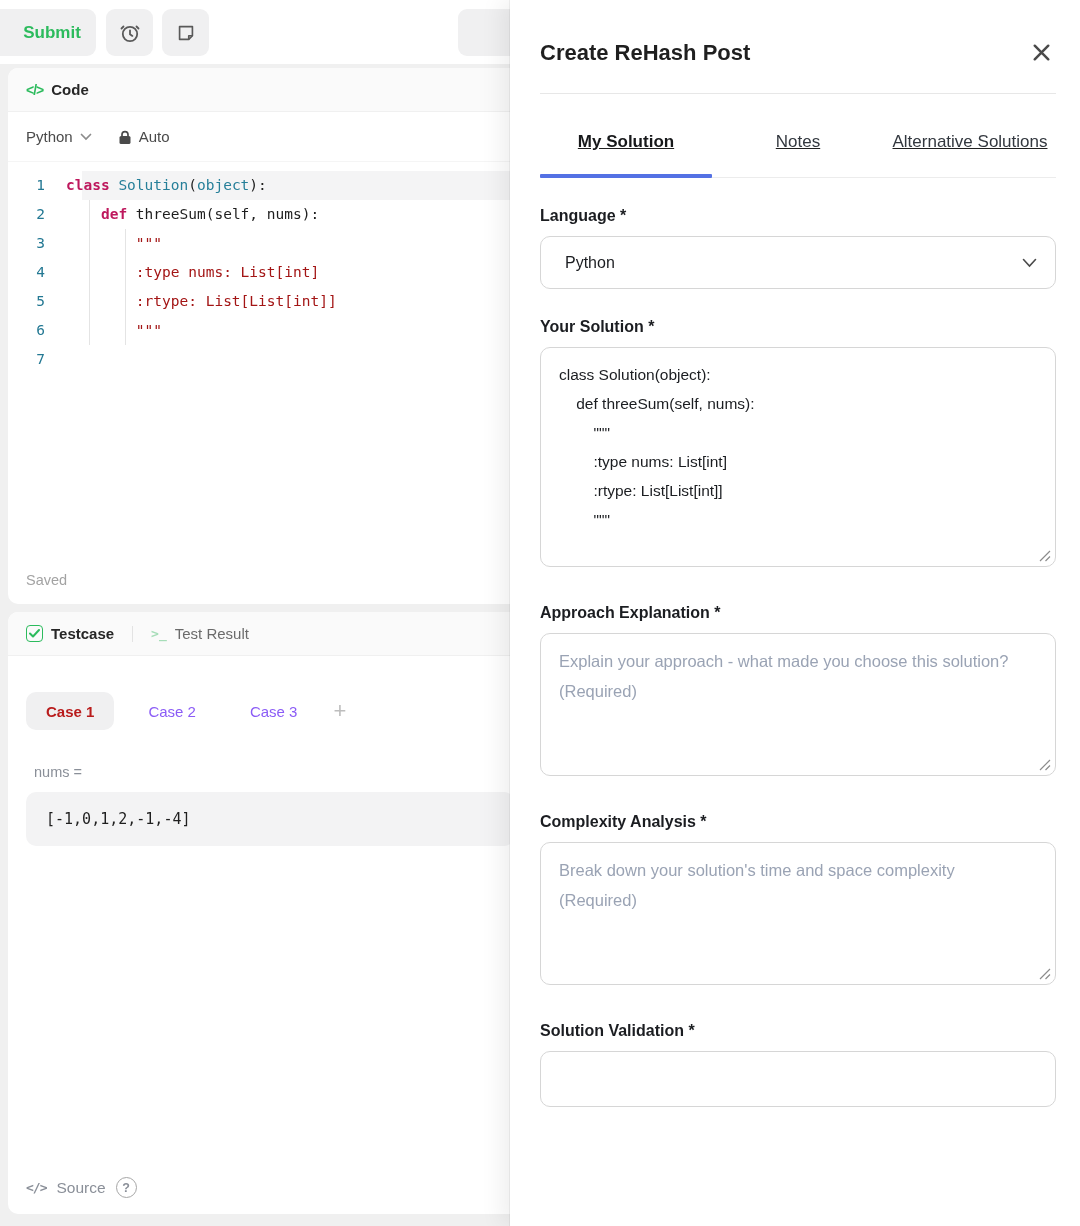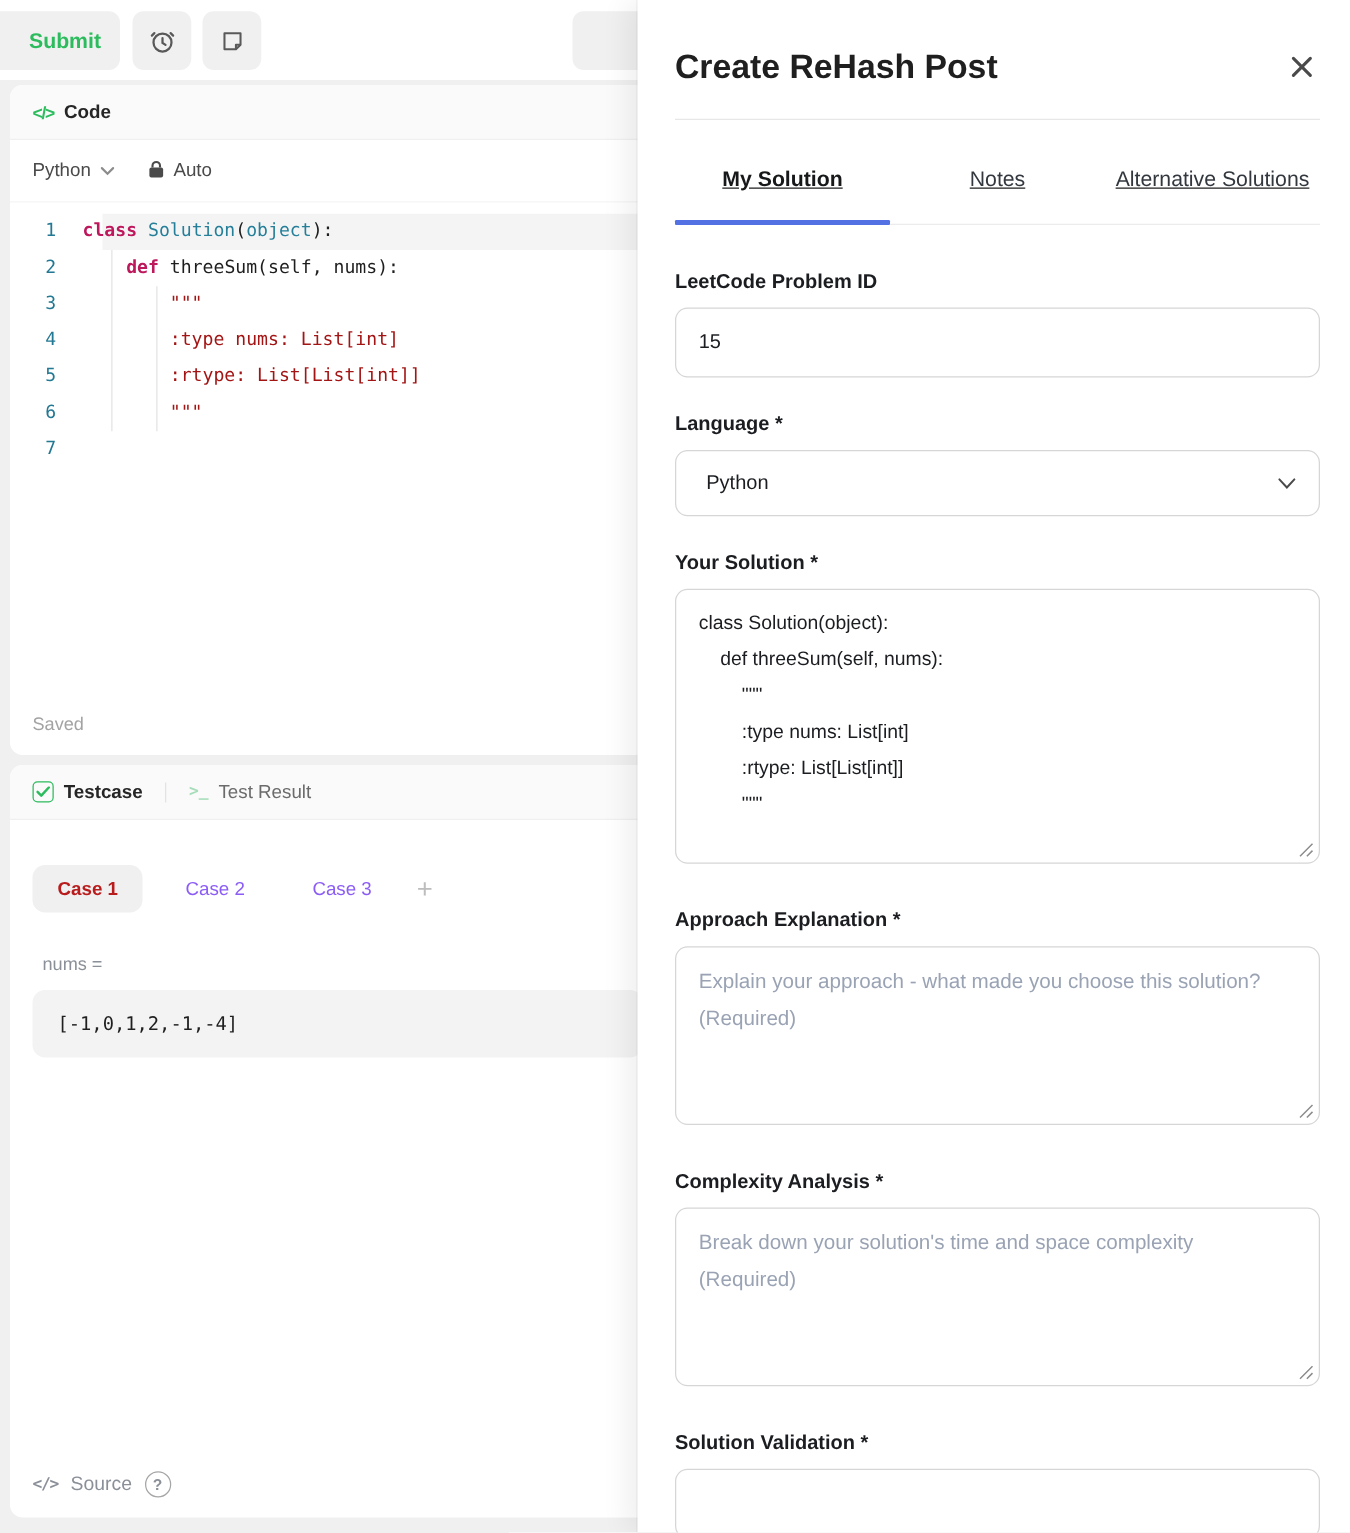--- a/index.html
+++ b/index.html
@@ -30,21 +30,21 @@
   .panel-header {
     height:44px; background:#fafafa; display:flex; align-items:center;
     padding:0 18px; gap:8px; border-bottom:1px solid #f0f0f0; font-size:15px;
   }
   .panel-title { font-weight:700; color:#262626; }
   .code-glyph { color:#2cbb5d; font-weight:700; font-size:14px; letter-spacing:-1px; }
 
   #editor-toolbar { height:50px; display:flex; align-items:center; padding:0 18px; gap:26px;
     border-bottom:1px solid #f5f5f5; color:#4a4a4a; font-size:15px; }
   .ddl { display:flex; align-items:center; gap:7px; cursor:pointer; }
-  .lockgrp { display:flex; align-items:flex-start; gap:7px; }
+  .lockgrp { display:flex; align-items:flex-end; gap:7px; }
 
   #editor { position:relative; padding-top:9px; font-size:14.5px; line-height:29px; }
   .code-line { display:flex; height:29px; position:relative; }
   .code-line .ln {
     width:58px; text-align:right; padding-right:21px; color:#237893; flex:0 0 58px;
   }
   .code-line .src { white-space:pre; color:#1e1e1e; }
   .code-line.active .hl {
     position:absolute; left:74px; right:0; top:0; bottom:0; background:#f4f4f5; z-index:0;
   }
@@ -80,21 +80,21 @@
   .q-ic { width:21px; height:21px; border:1.6px solid #a6a6a6; border-radius:50%; color:#8a8f98;
     font-size:12.5px; display:flex; align-items:center; justify-content:center; font-weight:600; }
 
   
   #modal {
     position:absolute; left:510px; top:0; width:570px; height:1226px; background:#ffffff;
     box-shadow:-8px 0 22px rgba(0,0,0,.07), -1px 0 0 rgba(0,0,0,.05);
     padding:0 24px 0 30px;
   }
   #modal-header { display:flex; align-items:center; justify-content:space-between; padding-top:38px; }
-  #modal-title { font-size:27px; font-weight:700; color:#1f1f1f; }
+  #modal-title { font-size:22px; font-weight:700; color:#1f1f1f; }
   #modal-close { background:none; border:none; cursor:pointer; padding:2px; color:#4a4a4a; display:flex; }
   #modal-hr { border:none; border-top:1px solid #e7e7e7; margin-top:26px; }
 
   #modal-tabs { display:grid; grid-template-columns:1fr 1fr 1fr; margin-top:20px;
     border-bottom:1px solid #ececec; position:relative;text-decoration:underline; }
   .m-tab { text-align:center; font-size:17px; color:#33383f; padding:16px 6px 24px 6px;
     line-height:23px; cursor:pointer; position:relative; display:flex; align-items:center; justify-content:center; }
   .m-tab.active { font-weight:700; color:#17181a; }
   .m-tab.active::after { content:""; position:absolute; left:0; right:0; bottom:-1px; height:4px;
     background:#5471e4; border-radius:1px; }
@@ -260,24 +260,20 @@
     </button>
   </div>
   <hr id="modal-hr">
 
   <div id="modal-tabs">
       <div class="m-tab active">My Solution</div>
       <div class="m-tab">Notes</div>
       <div class="m-tab">Alternative Solutions</div>
     </div>
 
-  <div class="mt-field">
-    <div class="fld-label">LeetCode Problem ID</div>
-    <input class="fld-input" value="15" style="">
-  </div>
 
   <div class="mt-field" style="margin-top:29px;">
     <div class="fld-label">Language *</div>
     <div class="fld-select">
       <span>Python</span>
       <span>
         <svg width="15" height="10" viewBox="0 0 15 10" fill="none" stroke="#4a4a4a" stroke-width="1.6" stroke-linecap="round">
             <path d="M1.5 1.5L7.5 8l6-6.5"></path>
           </svg>
       </span>

